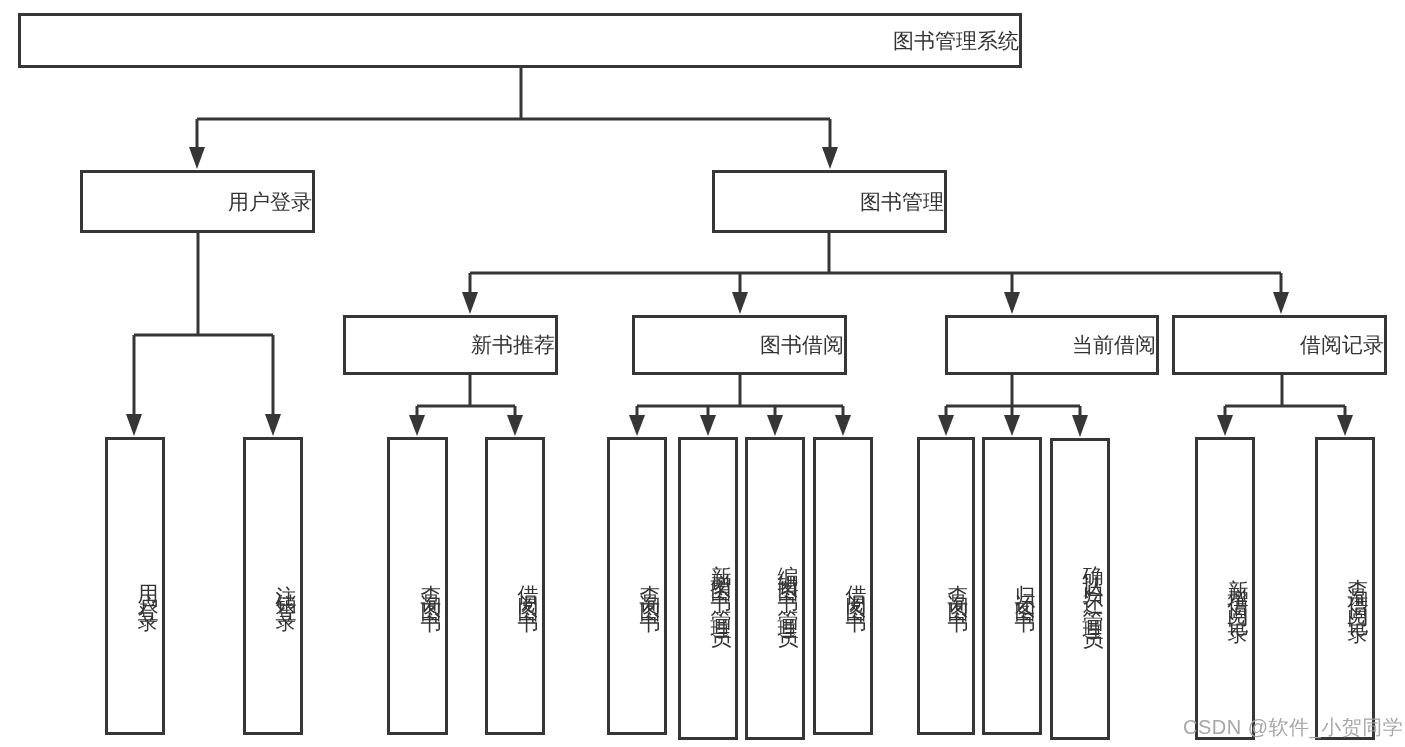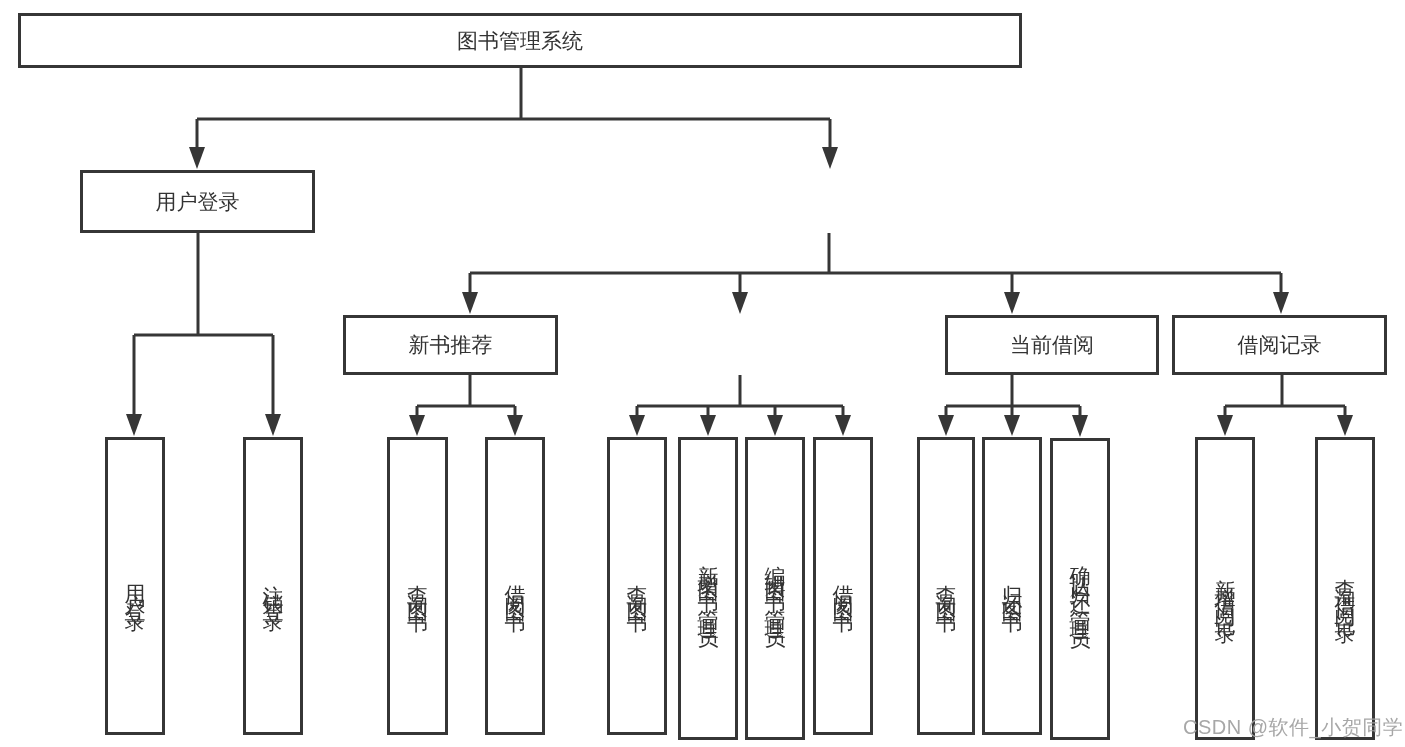--- a/index.html
+++ b/index.html
@@ -10,21 +10,21 @@
     font-family:"Liberation Sans","DejaVu Sans",sans-serif;
     overflow:hidden;
   }
   .node{
     position:absolute;
     box-sizing:border-box;
     background:#ffffff;
     border:3px solid #363636;
     display:flex;
     align-items:center;
-    justify-content:center;
+    justify-content:flex-end;
     color:#333333;
     font-size:21px;
     z-index:2;
   }
   .v span{
     writing-mode:vertical-rl;
     letter-spacing:9px;
     white-space:nowrap;
   }
   #connectors{position:absolute;left:0;top:0;z-index:1;}
@@ -145,24 +145,30 @@
     </g>
   </svg>
 
   <div class="node" id="root">
     <span>图书管理系统</span>
   </div>
 
   <div class="node" id="n-user-login">
     <span>用户登录</span>
   </div>
+  <div class="node" id="n-book-mgmt">
+    <span>图书管理</span>
+  </div>
 
   <div class="node" id="s-new-book">
     <span>新书推荐</span>
   </div>
+  <div class="node" id="s-borrow">
+    <span>图书借阅</span>
+  </div>
   <div class="node" id="s-current">
     <span>当前借阅</span>
   </div>
   <div class="node" id="s-record">
     <span>借阅记录</span>
   </div>
 
   <div class="node v" id="g1c0">
     <span>用户登录</span>
   </div>

